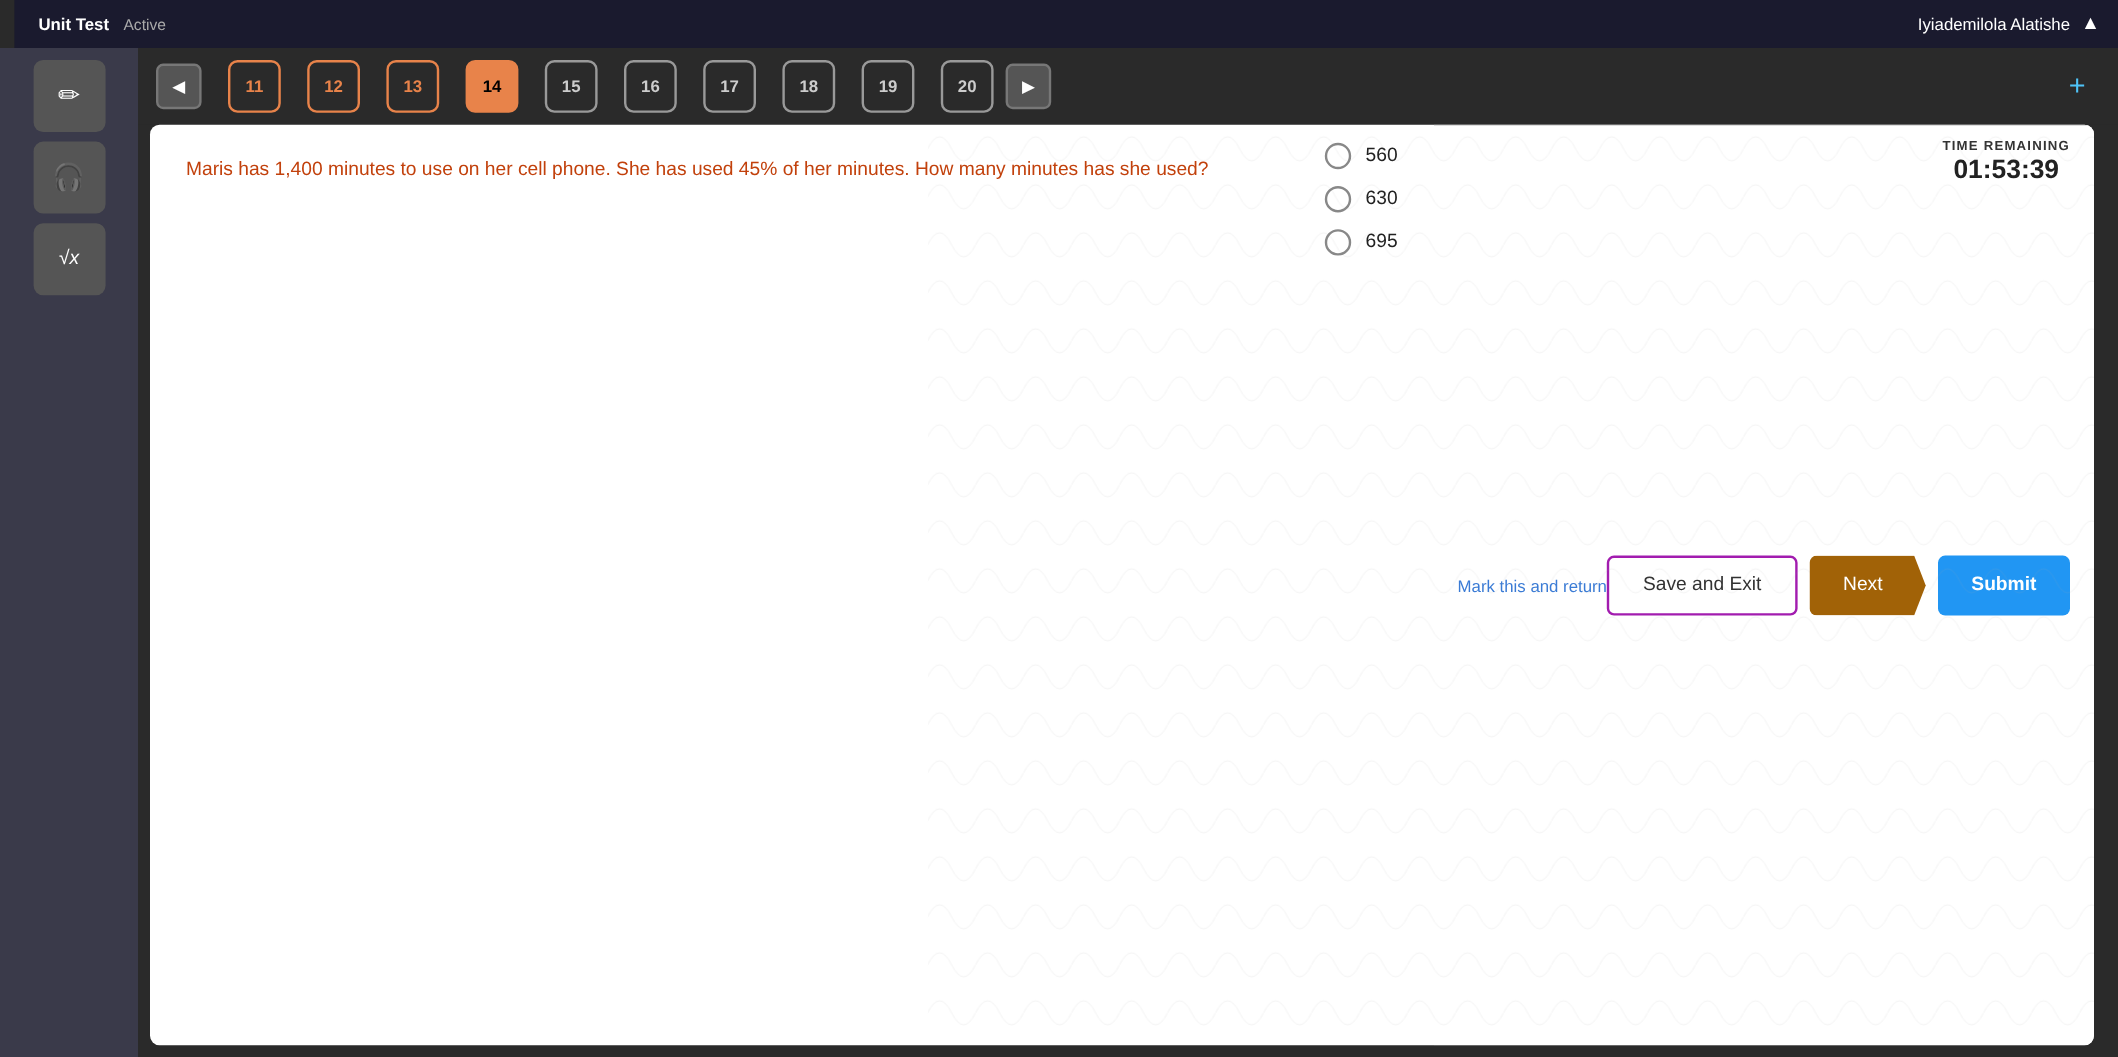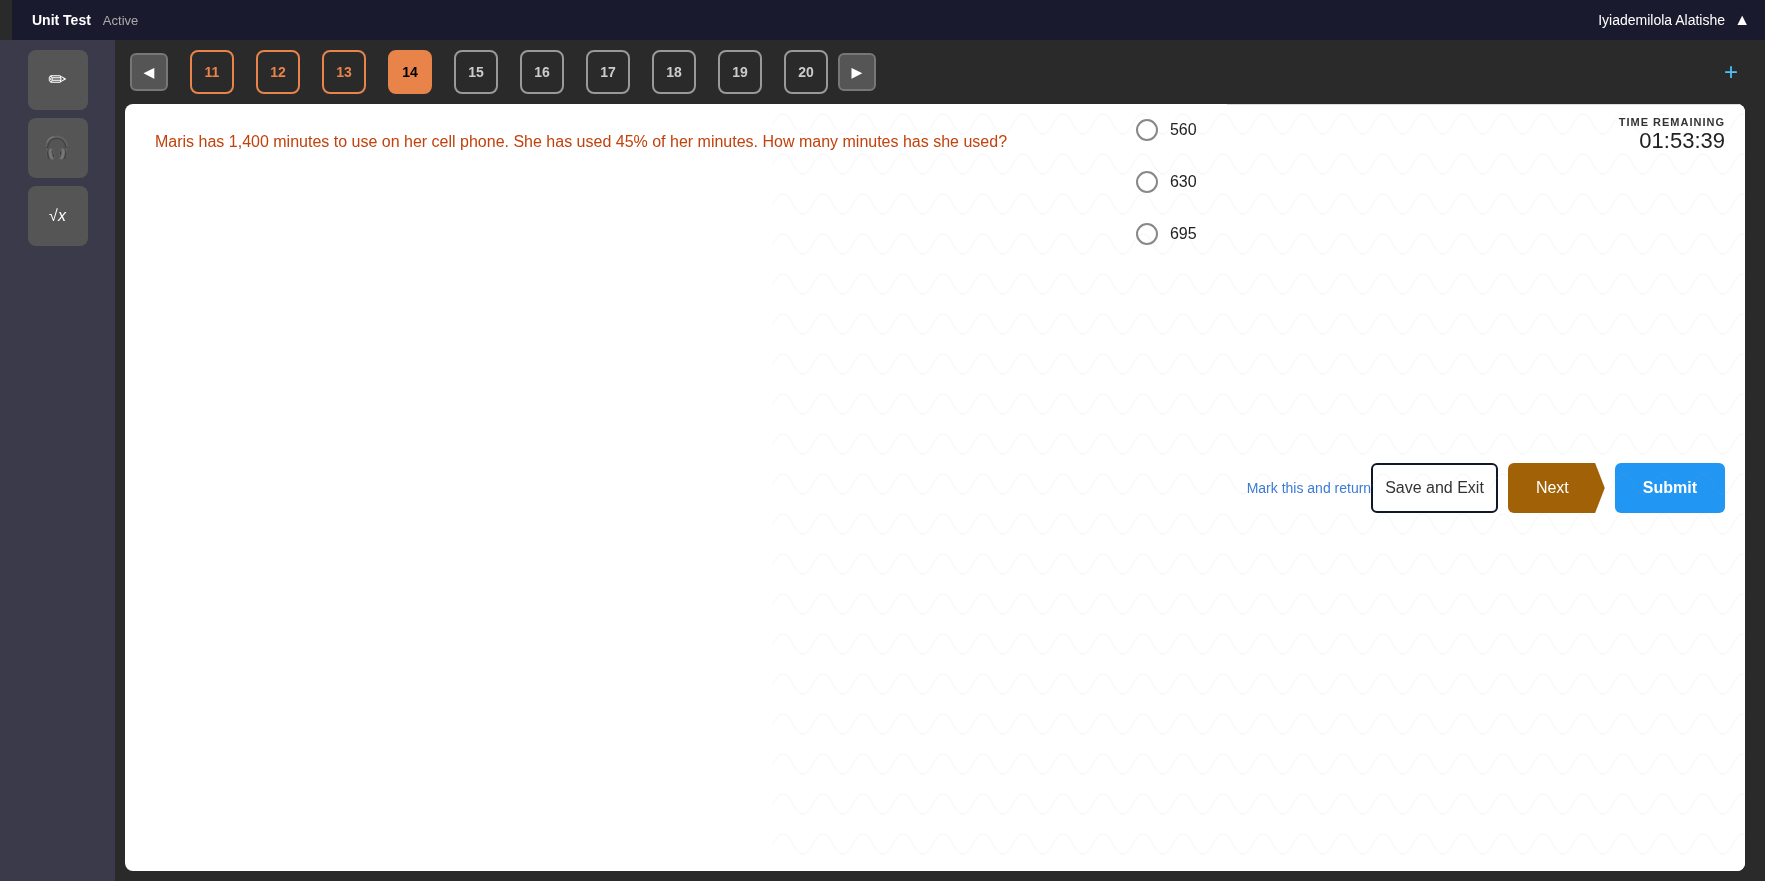--- a/index.html
+++ b/index.html
@@ -166,42 +166,43 @@
       text-align: right;
     }
     .timer-label {
       font-size: 11px;
       font-weight: bold;
       color: #333;
       letter-spacing: 1px;
     }
     .timer-value {
       font-size: 22px;
-      font-weight: normal;
+      font-weight: bold;
       color: #222;
+      text-align: center;
     }
 
     
     .question-content {
       flex: 1;
       padding: 25px 30px 10px 30px;
     }
     .question-text {
       font-size: 16px;
       color: #c2410c;
       line-height: 1.6;
       max-width: 900px;
     }
 
     
     .answer-options {
       padding: 15px 30px;
       display: flex;
       flex-direction: column;
-      gap: 30px;
+      gap: 14px;
     }
     .answer-option {
       display: flex;
       align-items: center;
       gap: 12px;
       cursor: pointer;
     }
     .radio-circle {
       width: 22px;
       height: 22px;
@@ -229,23 +230,23 @@
       color: #3a7bd5;
       font-size: 14px;
       text-decoration: none;
       cursor: pointer;
     }
     .bottom-buttons {
       display: flex;
       gap: 10px;
     }
     .btn-save-exit {
-      padding: 14px 12px;
+      padding: 14px 28px;
       background: #fff;
-      border: 2px solid #0f172a;
+      border: 2px solid #a21caf;
       border-radius: 6px;
       font-size: 16px;
       color: #333;
       cursor: pointer;
       font-weight: 500;
     }
     .btn-next {
       padding: 14px 28px;
       background: #a16207;
       border: none;

